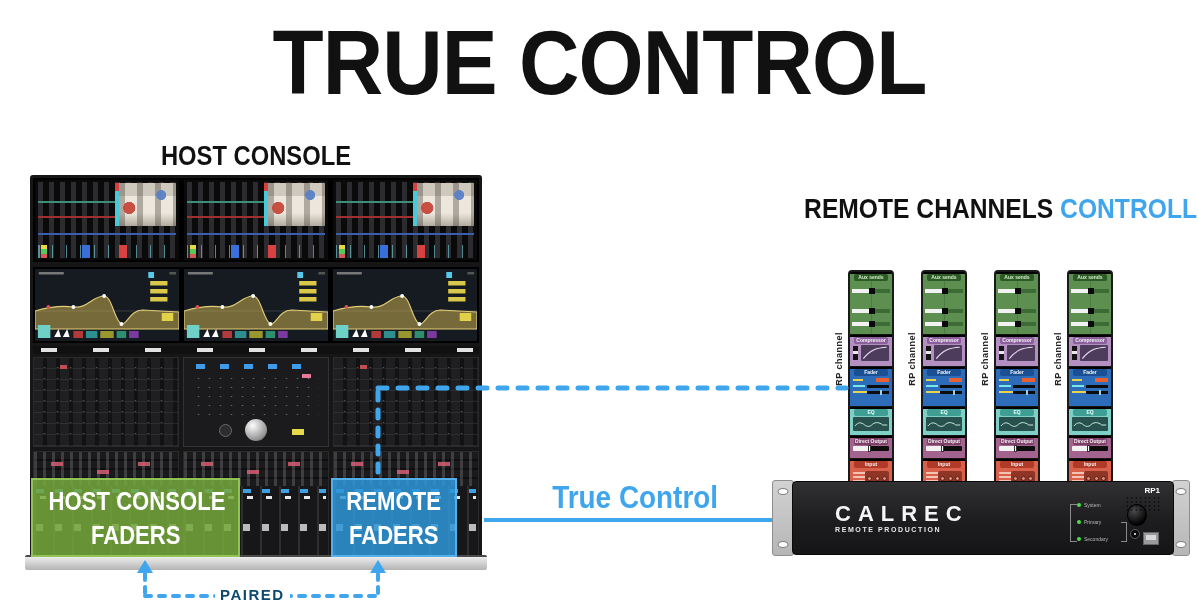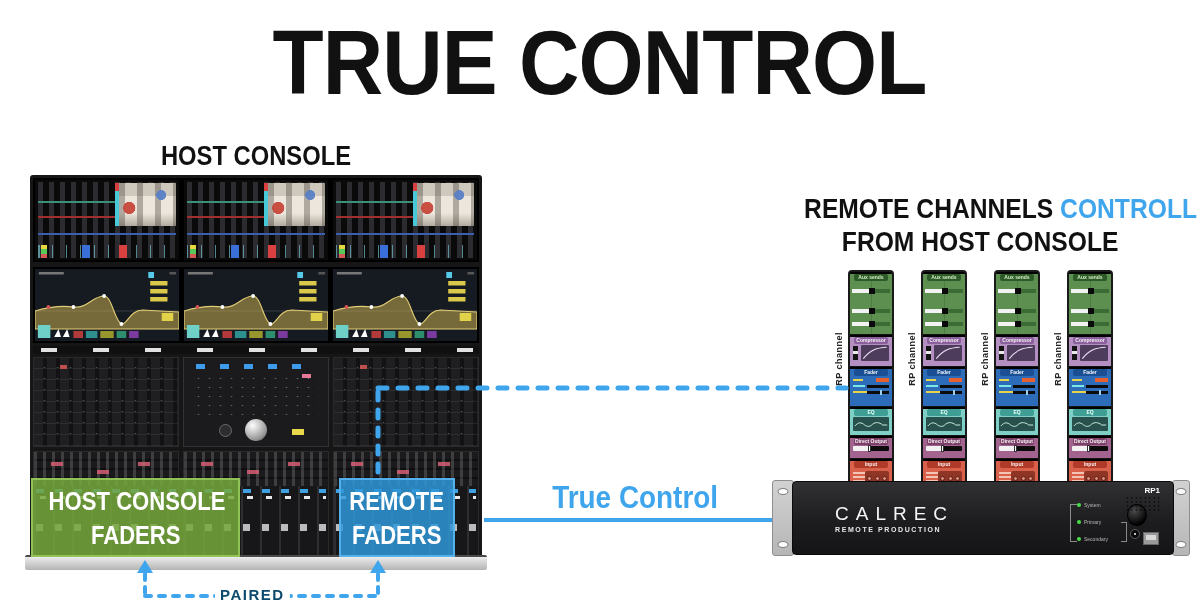--- a/index.html
+++ b/index.html
@@ -93,21 +93,21 @@
      background:repeating-linear-gradient(90deg,#d8d8d8 0 7px,transparent 7px 19px);}
   .armrest{position:absolute;bottom:0;left:-5px;right:-5px;height:13px;border-radius:2px;
      background:linear-gradient(180deg,#ececec,#b4b4b4);border-top:2px solid #4a4a4a;}
 
   
   .overlay-box{position:absolute;top:478px;height:79px;z-index:5;box-sizing:border-box;
      display:flex;flex-direction:column;justify-content:center;text-align:center;
      color:#fff;font-weight:bold;font-size:26px;line-height:34px;}
   .overlay-box .sq{--sx:.85;}
   .ov-green{left:31px;width:209px;background:rgba(118,168,60,.85);border:2px solid rgba(150,200,90,.9);}
-  .ov-blue{left:331px;width:116px;background:rgba(46,150,216,.85);border:2px solid rgba(90,180,240,.9);margin-left:8px;}
+  .ov-blue{left:331px;width:126px;background:rgba(46,150,216,.85);border:2px solid rgba(90,180,240,.9);}
 
   
   .true-control{position:absolute;left:505px;width:260px;top:480px;text-align:center;z-index:6;
      font-size:31px;font-weight:bold;color:#3FA5EC;}
   .true-control .sq{--sx:.9;}
   .paired{position:absolute;left:215px;top:586px;z-index:7;background:#fff;padding:0 5px;
      font-size:15px;font-weight:bold;letter-spacing:1.5px;color:#0c4a6e;}
   .connectors{position:absolute;inset:0;z-index:6;pointer-events:none;}
 
   
@@ -164,21 +164,21 @@
   .rp1{position:absolute;left:772px;top:480px;width:418px;height:76px;z-index:4;}
   .ear{position:absolute;top:0;height:76px;background:linear-gradient(180deg,#d2d2d2,#b6b6b6);
      border:1px solid #8e8e8e;border-radius:3px;box-sizing:border-box;}
   .ear-l{left:0;width:22px;} .ear-r{right:0;width:18px;}
   .screw{position:absolute;left:50%;transform:translateX(-50%);width:11px;height:7px;border-radius:50%;
      background:#fdfdfd;border:1px solid #7e7e7e;box-sizing:border-box;}
   .screw.top{top:7px;} .screw.bot{bottom:7px;}
   .rp1-body{position:absolute;left:20px;right:16px;top:1px;bottom:1px;border-radius:4px;
      background:linear-gradient(180deg,#313133,#1d1d1f 55%,#151517);border:1px solid #0a0a0a;}
   .rp1-brand{position:absolute;left:42px;top:50%;transform:translateY(-50%);color:#f5f5f5;}
-  .rp1-brand .brand{font-size:19px;font-weight:normal;letter-spacing:7px;line-height:20px;}
+  .rp1-brand .brand{font-size:22px;font-weight:bold;letter-spacing:7px;line-height:20px;}
   .rp1-brand .sub{font-size:7px;font-weight:bold;letter-spacing:1.6px;margin-top:2px;color:#e8e8e8;}
   .led-cluster{position:absolute;left:276px;top:20px;width:66px;height:44px;}
   .led-row{position:absolute;left:8px;display:flex;align-items:center;}
   .led{width:4px;height:4px;border-radius:50%;background:#4ade4a;margin-right:3px;flex:0 0 auto;}
   .led-lbl{font-size:5px;color:#b8b8b8;white-space:nowrap;}
   .brk-l{position:absolute;left:1px;top:2px;bottom:4px;width:6px;
      border-left:1px solid #8a8a8a;border-top:1px solid #8a8a8a;border-bottom:1px solid #8a8a8a;}
   .brk-r{position:absolute;left:52px;top:20px;height:18px;width:5px;
      border-right:1px solid #8a8a8a;border-top:1px solid #8a8a8a;border-bottom:1px solid #8a8a8a;}
   .rp1-knob{position:absolute;left:334px;top:22px;width:18px;height:20px;border-radius:50%;
@@ -201,21 +201,20 @@
   <div class="main-title">
     <span class="sq">TRUE CONTROL</span>
   </div>
 
   <div class="host-label">
     <span class="sq">HOST CONSOLE</span>
   </div>
 
   <div class="remote-heading">
     <div><span class="sq"><span>REMOTE CHANNELS </span><span class="hl-blue">CONTROLLED</span></span></div>
-    <div><span class="sq">FROM HOST CONSOLE</span></div>
   </div>
 
   <div class="console">
     <div class="screens-row">
 
         <div class="meter-screen">
           <div class="m-cols"></div>
           <div class="m-line-teal"></div>
           <div class="m-line-red"></div>
           <div class="m-line-blue"></div>

